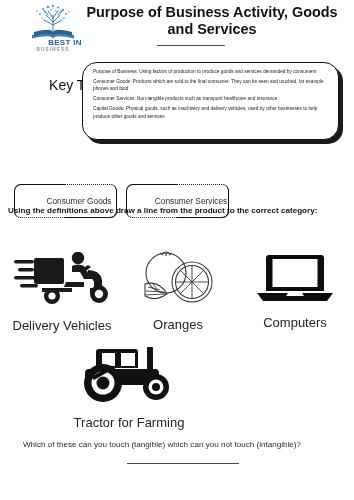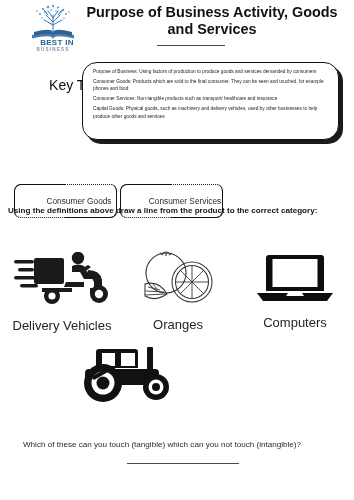--- a/index.html
+++ b/index.html
@@ -10,21 +10,21 @@
     color: #1a1a1a;
     overflow: hidden;
   }
   .page { position: relative; width: 354px; height: 500px; }
 
   
   .header { position: absolute; left: 0; top: 0; width: 354px; height: 58px; }
   .logo { position: absolute; left: 24px; top: 2px; width: 58px; height: 54px; }
   .logo svg { display: block; }
   .logo-word {
-    position: absolute; left: 4px; top: 36px; width: 58px;
+    position: absolute; left: 12px; top: 36px; width: 58px;
     text-align: center; font-size: 8px; font-weight: 700;
     letter-spacing: .3px; color: #2a6496;
   }
   .logo-sub {
     position: absolute; left: 0; top: 45px; width: 58px;
     text-align: center; font-size: 4.6px; font-weight: 600;
     letter-spacing: 1.2px; color: #7b93ab;
   }
   .title {
     position: absolute; left: 86px; top: 4px; width: 252px;
@@ -65,21 +65,21 @@
     position: absolute; left: 8px; top: 158px; width: 340px;
     font-size: 8.1px; font-weight: 700; color: #141414; margin-top: 48px;
   }
 
   
   .cat-row { position: absolute; left: 0; top: 184px; width: 354px; height: 36px; }
   .cat {
     position: absolute; top: 0; width: 103px; height: 34px;
   }
   .cat:nth-child(1) { left: 14px; }
-  .cat:nth-child(2) { left: 120px; }
+  .cat:nth-child(2) { left: 126px; }
   .cat:nth-child(3) { left: 238px; }
   .cat .frame { position: absolute; inset: 0; }
   
   .cat .dotted {
     position: absolute; inset: 0;
     border: 1.4px dotted #1a1a1a; border-radius: 7px;
   }
   
   .cat .solid-a {
     position: absolute; left: 0; top: 0; width: 52px; height: 34px;
@@ -296,19 +296,20 @@
           <circle cx="26" cy="40" r="19"></circle>
           <circle cx="26" cy="40" r="11.5" fill="#fff"></circle>
           <circle cx="26" cy="40" r="6.5"></circle>
           <circle cx="79" cy="44" r="13"></circle>
           <circle cx="79" cy="44" r="7.5" fill="#fff"></circle>
           <circle cx="79" cy="44" r="4"></circle>
           <path d="M14 34 l14 -8 l3 3 l-14 8 z"></path>
         </g>
       </svg>
     </div>
+    <div class="plabel">Tractor for Farming</div>
   </div>
 
 
   <div class="question">Which of these can you touch (tangible) which can you not touch (intangible)?</div>
   <div class="question-rule"></div>
 
 </div>
 
 </body></html>

